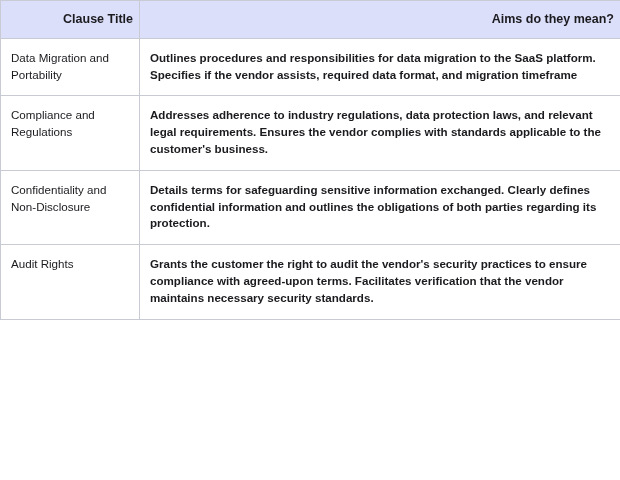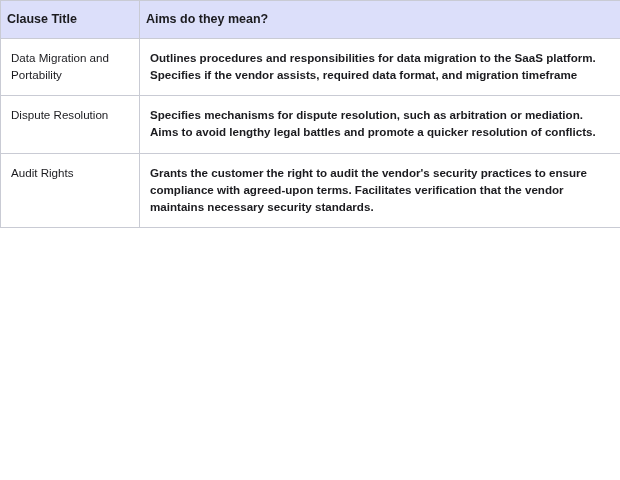--- a/index.html
+++ b/index.html
@@ -23,21 +23,21 @@
     width: 620px;
     table-layout: fixed;
   }
   table.clause-table th,
   table.clause-table td {
     border: 1px solid #c9cbd4;
     vertical-align: top;
   }
   table.clause-table thead th {
     background: #dcdffa;
-    text-align: left;
+    text-align: right;
     font-size: 12.5px;
     font-weight: bold;
     color: #1b1b1f;
     padding: 10px 6px;
     line-height: 1.35;
   }
   col.col-title { width: 139px; }
   col.col-meaning { width: 481px; }
   table.clause-table tbody td {
     font-size: 11.6px;
@@ -69,22 +69,26 @@
         <th>Clause Title</th>
         <th>Aims do they mean?</th>
       </tr>
     </thead>
     <tbody>
       <tr>
         <td class="title-cell">Data Migration and Portability</td>
         <td class="meaning-cell">Outlines procedures and responsibilities for data migration to the SaaS platform. Specifies if the vendor assists, required data format, and migration timeframe</td>
       </tr>
       <tr>
-        <td class="title-cell">Dispute Resolution</td>
-        <td class="meaning-cell">Specifies mechanisms for dispute resolution, such as arbitration or mediation. Aims to avoid lengthy legal battles and promote a quicker resolution of conflicts.</td>
+        <td class="title-cell">Compliance and Regulations</td>
+        <td class="meaning-cell">Addresses adherence to industry regulations, data protection laws, and relevant legal requirements. Ensures the vendor complies with standards applicable to the customer's business.</td>
+      </tr>
+      <tr>
+        <td class="title-cell">Confidentiality and Non-Disclosure</td>
+        <td class="meaning-cell">Details terms for safeguarding sensitive information exchanged. Clearly defines confidential information and outlines the obligations of both parties regarding its protection.</td>
       </tr>
       <tr>
         <td class="title-cell">Audit Rights</td>
         <td class="meaning-cell">Grants the customer the right to audit the vendor's security practices to ensure compliance with agreed-upon terms. Facilitates verification that the vendor maintains necessary security standards.</td>
       </tr>
     </tbody>
   </table>
 </div>
 
 </body></html>

